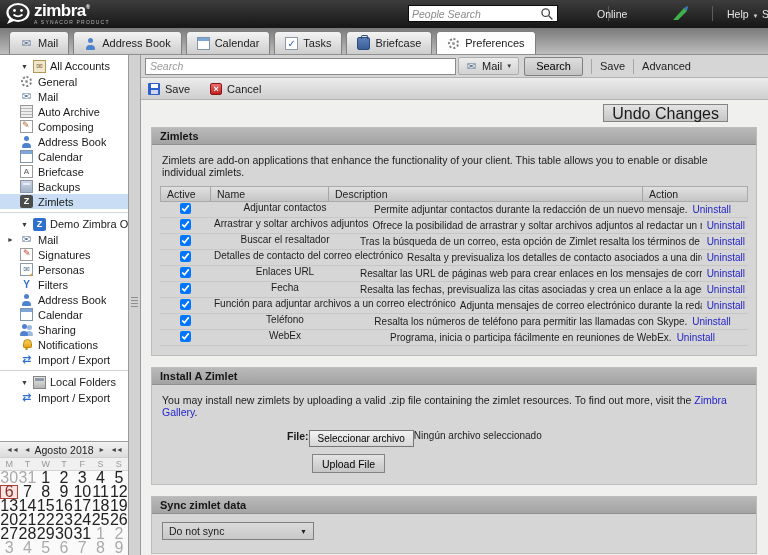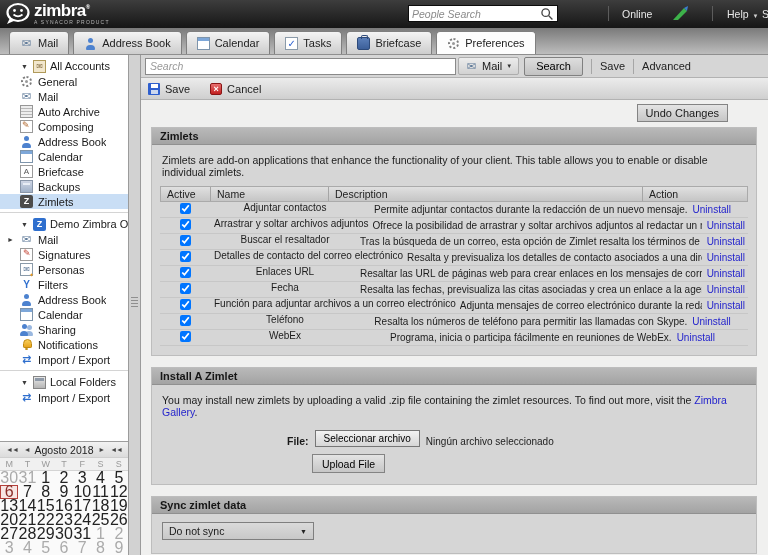--- a/index.html
+++ b/index.html
@@ -124,21 +124,21 @@
   
   .actionbar{height:22px;background:linear-gradient(#ececec,#cfcfcf);border-bottom:1px solid #b2b2b2;
              display:flex;align-items:center;padding-left:7px;gap:20px}
   .abtn{display:flex;align-items:center;gap:5px;cursor:pointer;color:#222}
   .abtn .icon{width:12px;height:12px}
 
   
   .content{flex:1;background:#f0f0ef;padding:0 11px 0 10px;overflow:hidden}
   .undo-row{height:27px;display:flex;justify-content:flex-end;align-items:flex-start;padding:4px 29px 0 0}
   .undo-btn{height:18px;padding:0 8px;border:1px solid #838383;background:linear-gradient(#e4e4e4,#c6c6c6);
-            font-size:11px;font-family:inherit;cursor:pointer;color:#1a1a1a}
+            font-size:16px;font-family:inherit;cursor:pointer;color:#1a1a1a}
   .panel{margin-bottom:11px;border:1px solid #bdbdbd;background:#d6d6d6}
   .panel-header{height:17px;background:linear-gradient(#b9b9b9,#a3a3a3);border-bottom:1px solid #909090;
                 display:flex;align-items:center;padding-left:8px;font-weight:bold;font-size:11px;color:#161616}
   .panel-body{padding:0 8px 9px}
   .intro{padding:9px 2px 8px;font-size:10.5px;color:#1c1c1c}
   a.link{color:#2424cc;text-decoration:none;cursor:pointer}
 
   
   .ztable-head{display:flex;height:16px;background:linear-gradient(#e0e0e0,#c5c5c5);border:1px solid #aaa;align-items:center;font-size:10.5px}
   .zh{padding-left:6px;border-right:1px solid #a5a5a5;height:100%;display:flex;align-items:center;color:#222}
@@ -146,21 +146,21 @@
   .zh-active{width:50px}.zh-name{width:118px}.zh-desc{width:314px}.zh-action{flex:1}
   .zrow{display:flex;height:16px;border-bottom:1px solid #c7c7c7;font-size:10px;color:#1c1c1c}
   .zc-active{width:50px;flex:none;text-align:center}
   .zc-active input{width:11px;height:11px;margin:0;vertical-align:middle;cursor:pointer}
   .zc-name{flex:0 0 auto;min-width:150px;text-align:center;white-space:nowrap;padding:0 4px}
   .zc-rest{flex:1;display:flex;justify-content:center;align-items:center;gap:5px;overflow:hidden;padding-right:3px}
   .zc-desc{white-space:nowrap;overflow:hidden;flex:0 1 auto}
   .zc-rest a{white-space:nowrap;flex:none;font-size:10px}
 
   
-  .file-row{display:flex;align-items:flex-end;gap:6px;margin:4px 0 0 127px}
+  .file-row{display:flex;align-items:flex-start;margin:4px 0 0 127px}
   .file-label{font-weight:bold;font-size:10.5px}
   .choose-btn{height:17px;padding:0 8px;border:1px solid #767676;background:linear-gradient(#f3f3f3,#d6d6d6);
               font-size:10px;font-family:inherit;cursor:pointer}
   .file-status{font-size:10px;color:#222}
   .upload-btn{height:19px;padding:0 9px;border:1px solid #838383;background:linear-gradient(#e4e4e4,#c6c6c6);
               font-size:10.5px;font-family:inherit;cursor:pointer;margin:7px 0 2px 152px;display:block}
 
   
   .select-box{width:152px;height:18px;margin:8px 0 4px 2px;border:1px solid #7f7f7f;background:linear-gradient(#dadada,#c8c8c8);
               display:flex;align-items:center;padding:0 6px;font-size:10.5px;cursor:pointer}
@@ -190,21 +190,21 @@
     <div class="psearch">
       <input type="text" placeholder="People Search" style="">
       <span class="icon" style="width:14px;height:14px">
         <svg width="14" height="14" viewBox="0 0 16 16">
             <circle cx="6.5" cy="6.5" r="4.3" fill="none" stroke="#444" stroke-width="1.5"></circle>
             <line x1="10" y1="10" x2="14.2" y2="14.2" stroke="#444" stroke-width="1.5"></line>
           </svg>
       </span>
     </div>
     <span class="tb-sep" style="left:608px"></span>
-    <span class="tb-item" style="left:622px">Online</span>
+    <span class="tb-item" style="left:597px">Online</span>
     <span class="tb-arrow">
       <svg width="17" height="15" viewBox="0 0 17 15">
         <path d="M1 14 L12 2 L15 5 L6 14 Z" fill="#3db24a"></path>
         <path d="M12 2 L16 0 L15 5 Z" fill="#3a7fd0"></path>
       </svg>
     </span>
     <span class="tb-sep" style="left:712px"></span>
     <span class="tb-item" style="left:727px"><span>Help</span><span class="tb-caret">▼</span></span>
     <span class="tb-item" style="left:762px">Setup</span>
   </div>

